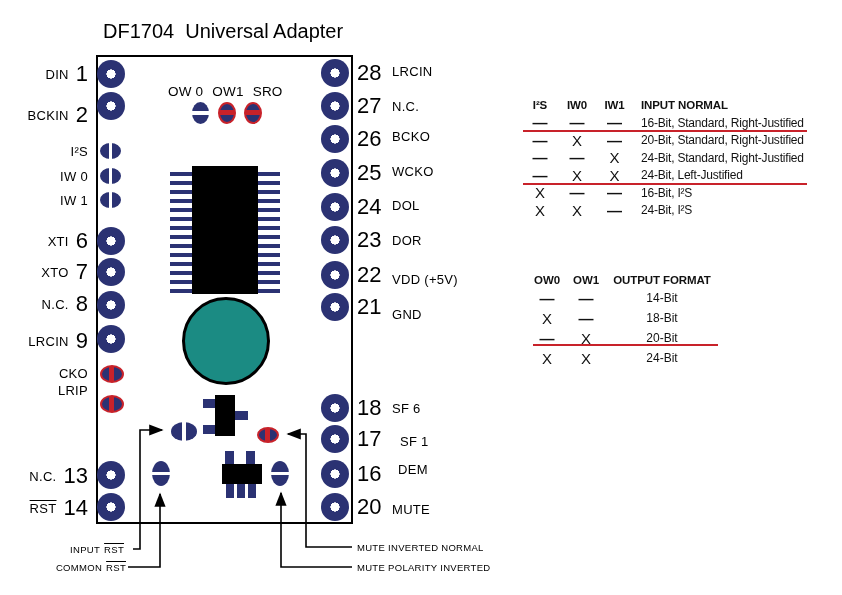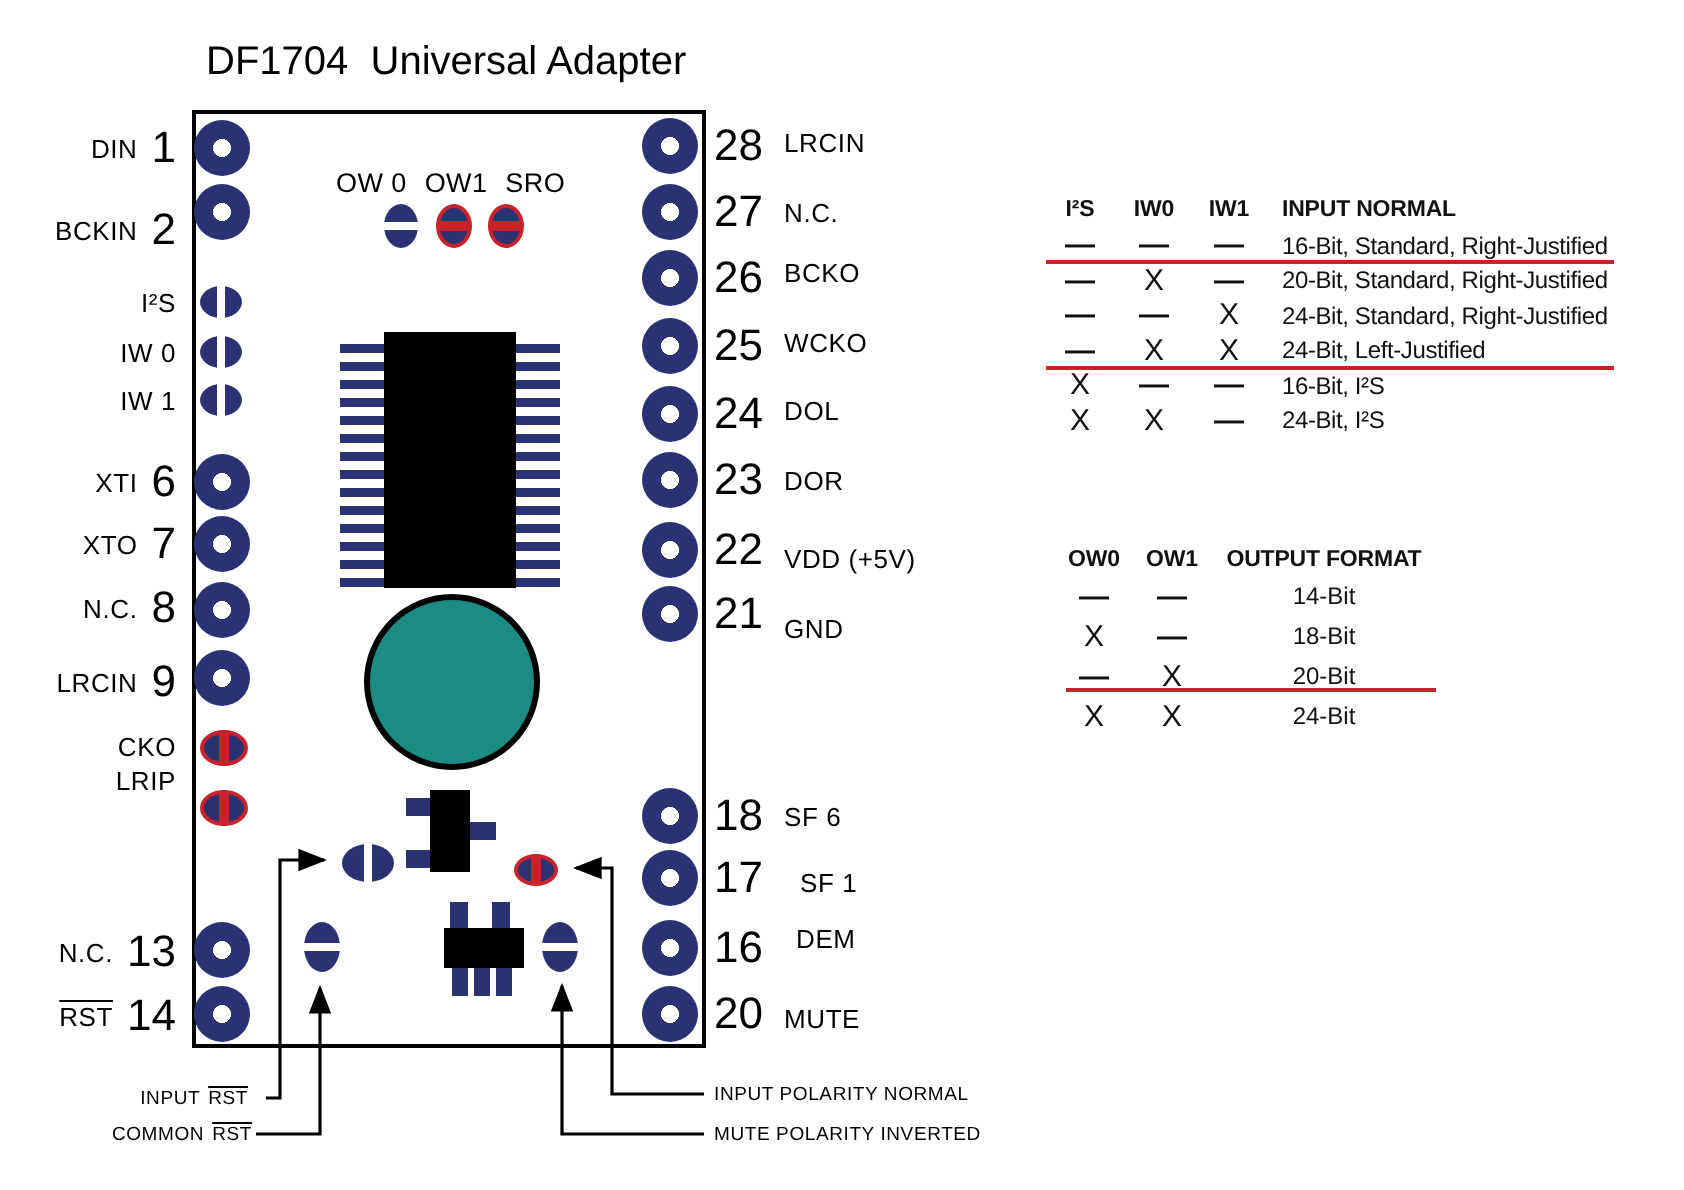--- a/index.html
+++ b/index.html
@@ -223,21 +223,21 @@
   <path d="M352,567 L281,567 L281,493" fill="none" stroke="#000" stroke-width="1.6" marker-end="url(#ah)"></path>
 </svg>
 
 <div class="callout" style="left:40px;top:544px;width:84px;justify-content:flex-end">
   <span>INPUT</span><span class="ov">RST</span>
 </div>
 <div class="callout" style="left:40px;top:562px;width:86px;justify-content:flex-end">
   <span>COMMON</span><span class="ov">RST</span>
 </div>
 <div class="callout" style="left:357px;top:542px">
-  <span>INPUT POLARITY NORMAL</span>
+  <span>MUTE INVERTED NORMAL</span>
 </div>
 <div class="callout" style="left:357px;top:562px">
   <span>MUTE POLARITY INVERTED</span>
 </div>
 
 <div class="grid" id="tin">
   <div class="cell hd">I²S</div>
   <div class="cell hd">IW0</div>
   <div class="cell hd">IW1</div>
   <div class="cell hd hl">INPUT NORMAL</div>

